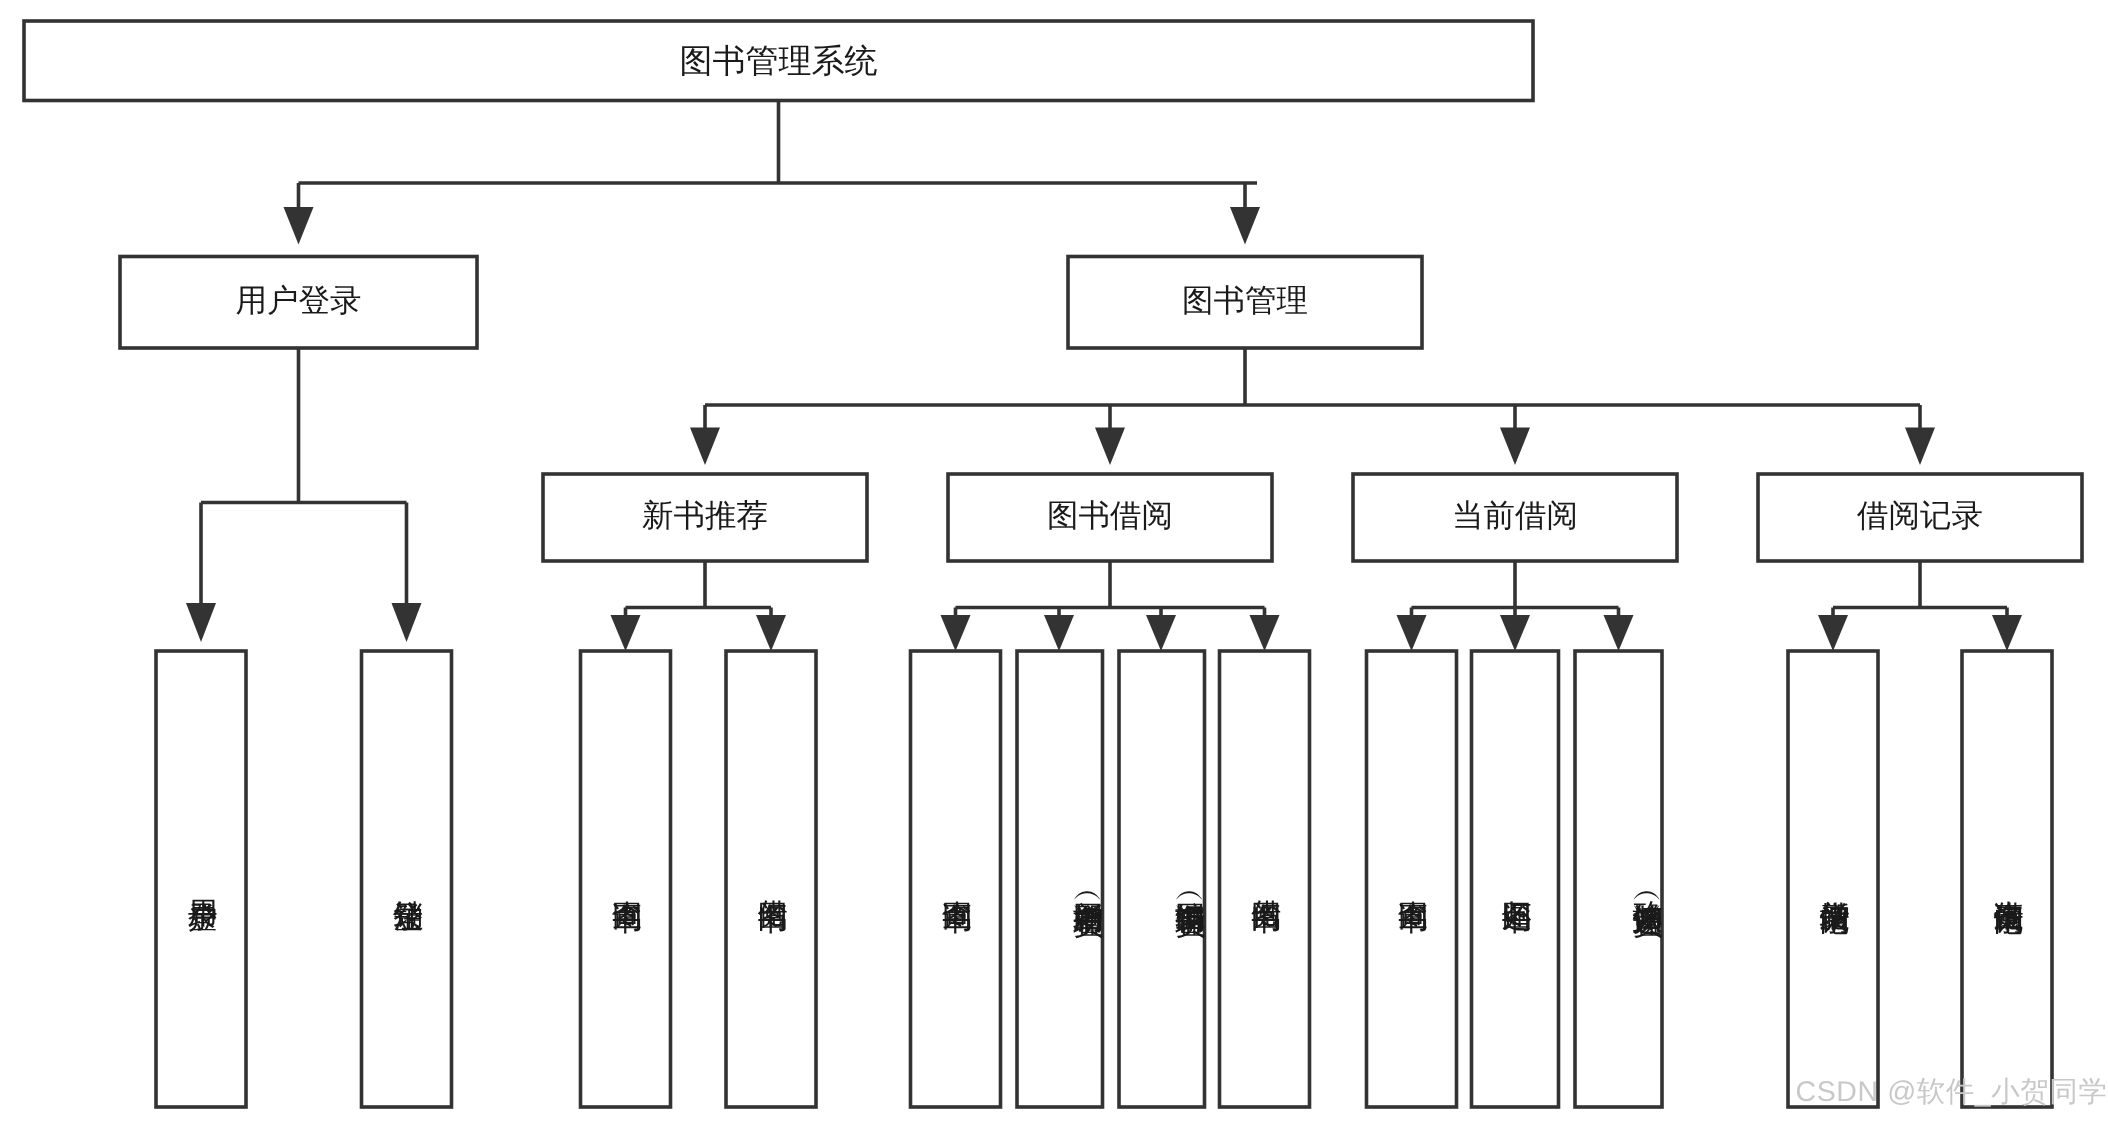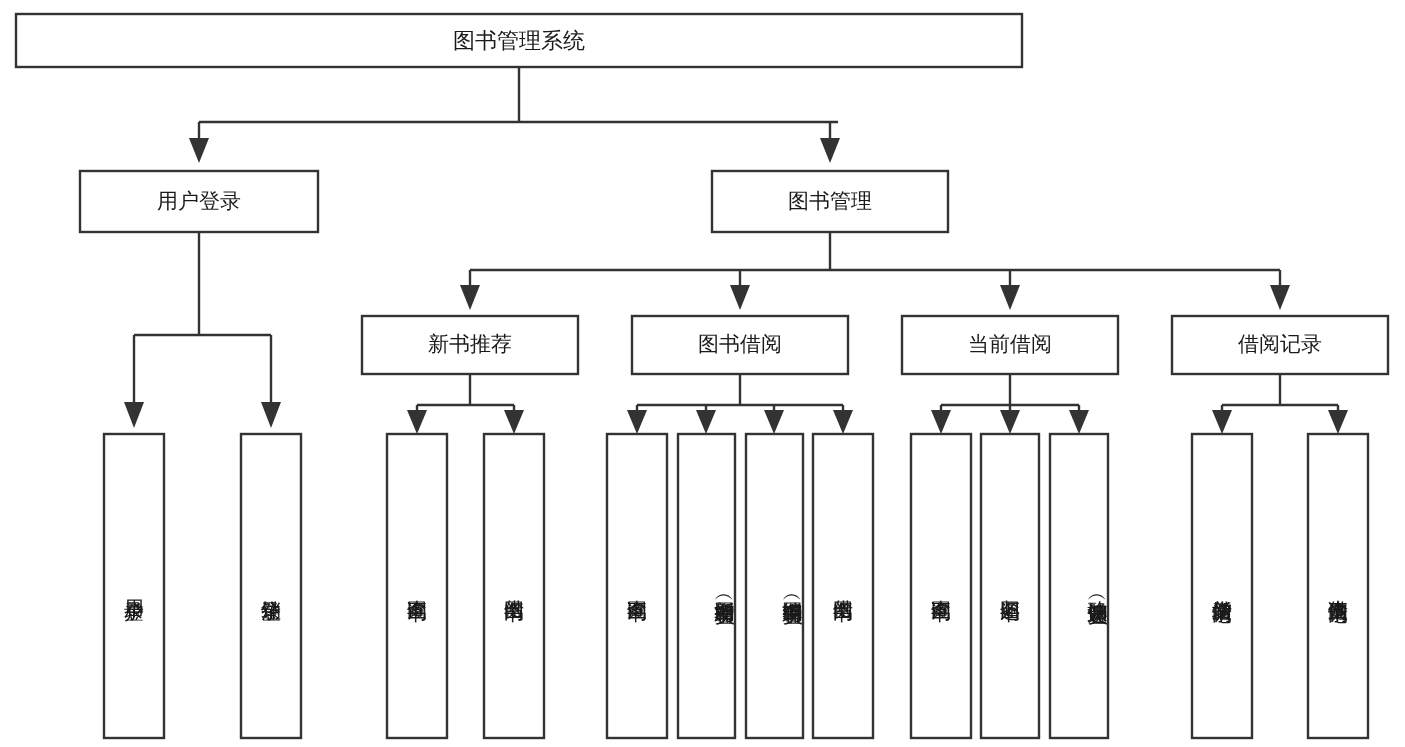--- a/index.html
+++ b/index.html
@@ -229,14 +229,15 @@
   <div class="vlabel" style="left:911px; top:434px; width:60px; height:304px;">查询图书</div>
 
   <div class="vlabel" style="left:981px; top:434px; width:58px; height:304px;">归还图书</div>
 
   <div class="vlabel" style="left:1050px; top:434px; width:58px; height:304px; align-items:flex-start; padding-top:6px; box-sizing:border-box;">确认归还（管理员）</div>
 
   <div class="vlabel" style="left:1192px; top:434px; width:60px; height:304px;">新增借阅记录</div>
 
   <div class="vlabel" style="left:1308px; top:434px; width:60px; height:304px;">查询借阅记录</div>
 
+  <div class="watermark">CSDN @软件_小贺同学</div>
 
 </div>
 
 </body></html>

